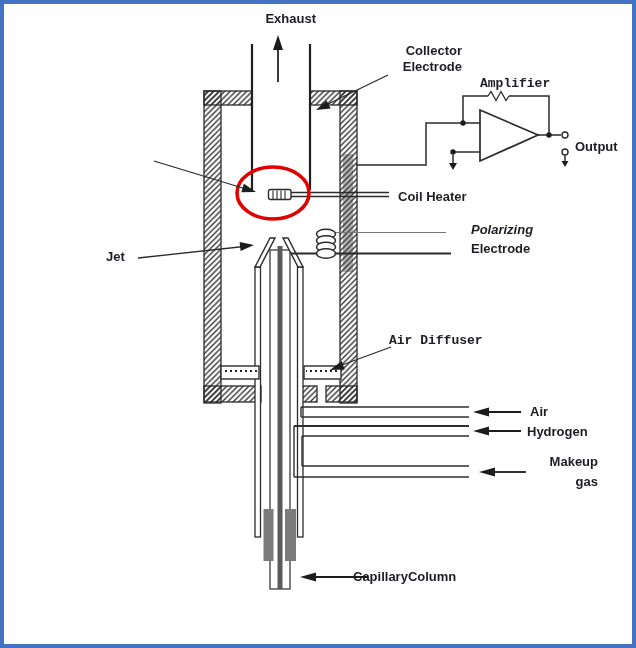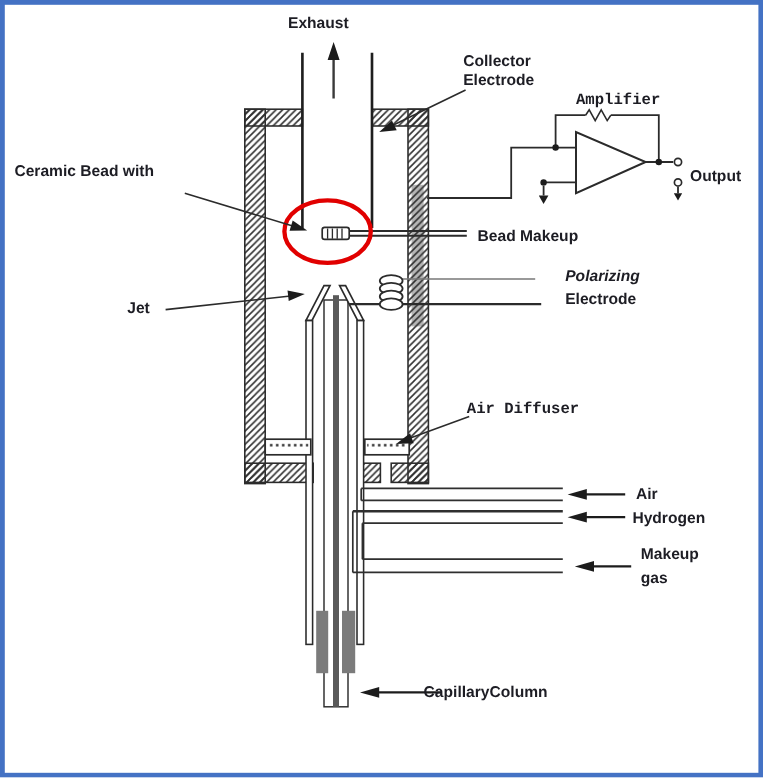--- a/index.html
+++ b/index.html
@@ -14,21 +14,21 @@
   }
   .diagram-svg{position:absolute;left:0;top:0;}
   .lbl{
     position:absolute;
     font-size:13px;
     font-weight:700;
     color:#1d1d24;
     line-height:15px;
     white-space:nowrap;
   }
-  .lbl.center{text-align:left;}
+  .lbl.center{text-align:right;}
 </style>
 </head>
 <body>
 
 <div class="canvas">
 
 <svg class="diagram-svg" width="636" height="648" viewBox="0 0 636 648">
   <defs>
     <pattern id="hatch" width="5.5" height="5.5" patternUnits="userSpaceOnUse">
       <path d="M0,5.5 L5.5,0 M-1,1 L1,-1 M4.5,6.5 L6.5,4.5" stroke="#2f2f2f" stroke-width="1.3" fill="none"></path>
@@ -166,22 +166,21 @@
       <polygon points="326,366 337.7,357 340.7,365.4" stroke="none"></polygon>
     </g>
   </g>
 </svg>
 
 <div class="lbl center" style="left:236px;top:7px;width:76px;">Exhaust</div>
 <div class="lbl center" style="left:382px;top:39px;width:76px;">Collector</div>
 <div class="lbl center" style="left:382px;top:55px;width:76px;">Electrode</div>
 <div class="lbl" style="left:476px;top:72px;font-family:Liberation Mono, monospace;">Amplifier</div>
 <div class="lbl" style="left:571px;top:135px;">Output</div>
-<div class="lbl center" style="left:8px;top:131px;width:144px;">Ceramic Bead with</div>
-<div class="lbl" style="left:394px;top:185px;">Bead Makeup</div>
+<div class="lbl" style="left:394px;top:185px;">Coil Heater</div>
 <div class="lbl" style="left:467px;top:218px;font-style:italic;">Polarizing</div>
 <div class="lbl" style="left:467px;top:237px;">Electrode</div>
 <div class="lbl" style="left:102px;top:245px;">Jet</div>
 <div class="lbl" style="left:385px;top:329px;font-family:Liberation Mono, monospace;">Air Diffuser</div>
 <div class="lbl" style="left:526px;top:400px;">Air</div>
 <div class="lbl" style="left:523px;top:420px;">Hydrogen</div>
 <div class="lbl center" style="left:530px;top:450px;width:64px;">Makeup</div>
 <div class="lbl center" style="left:530px;top:470px;width:64px;">gas</div>
 <div class="lbl" style="left:349px;top:565px;">CapillaryColumn</div>
 

